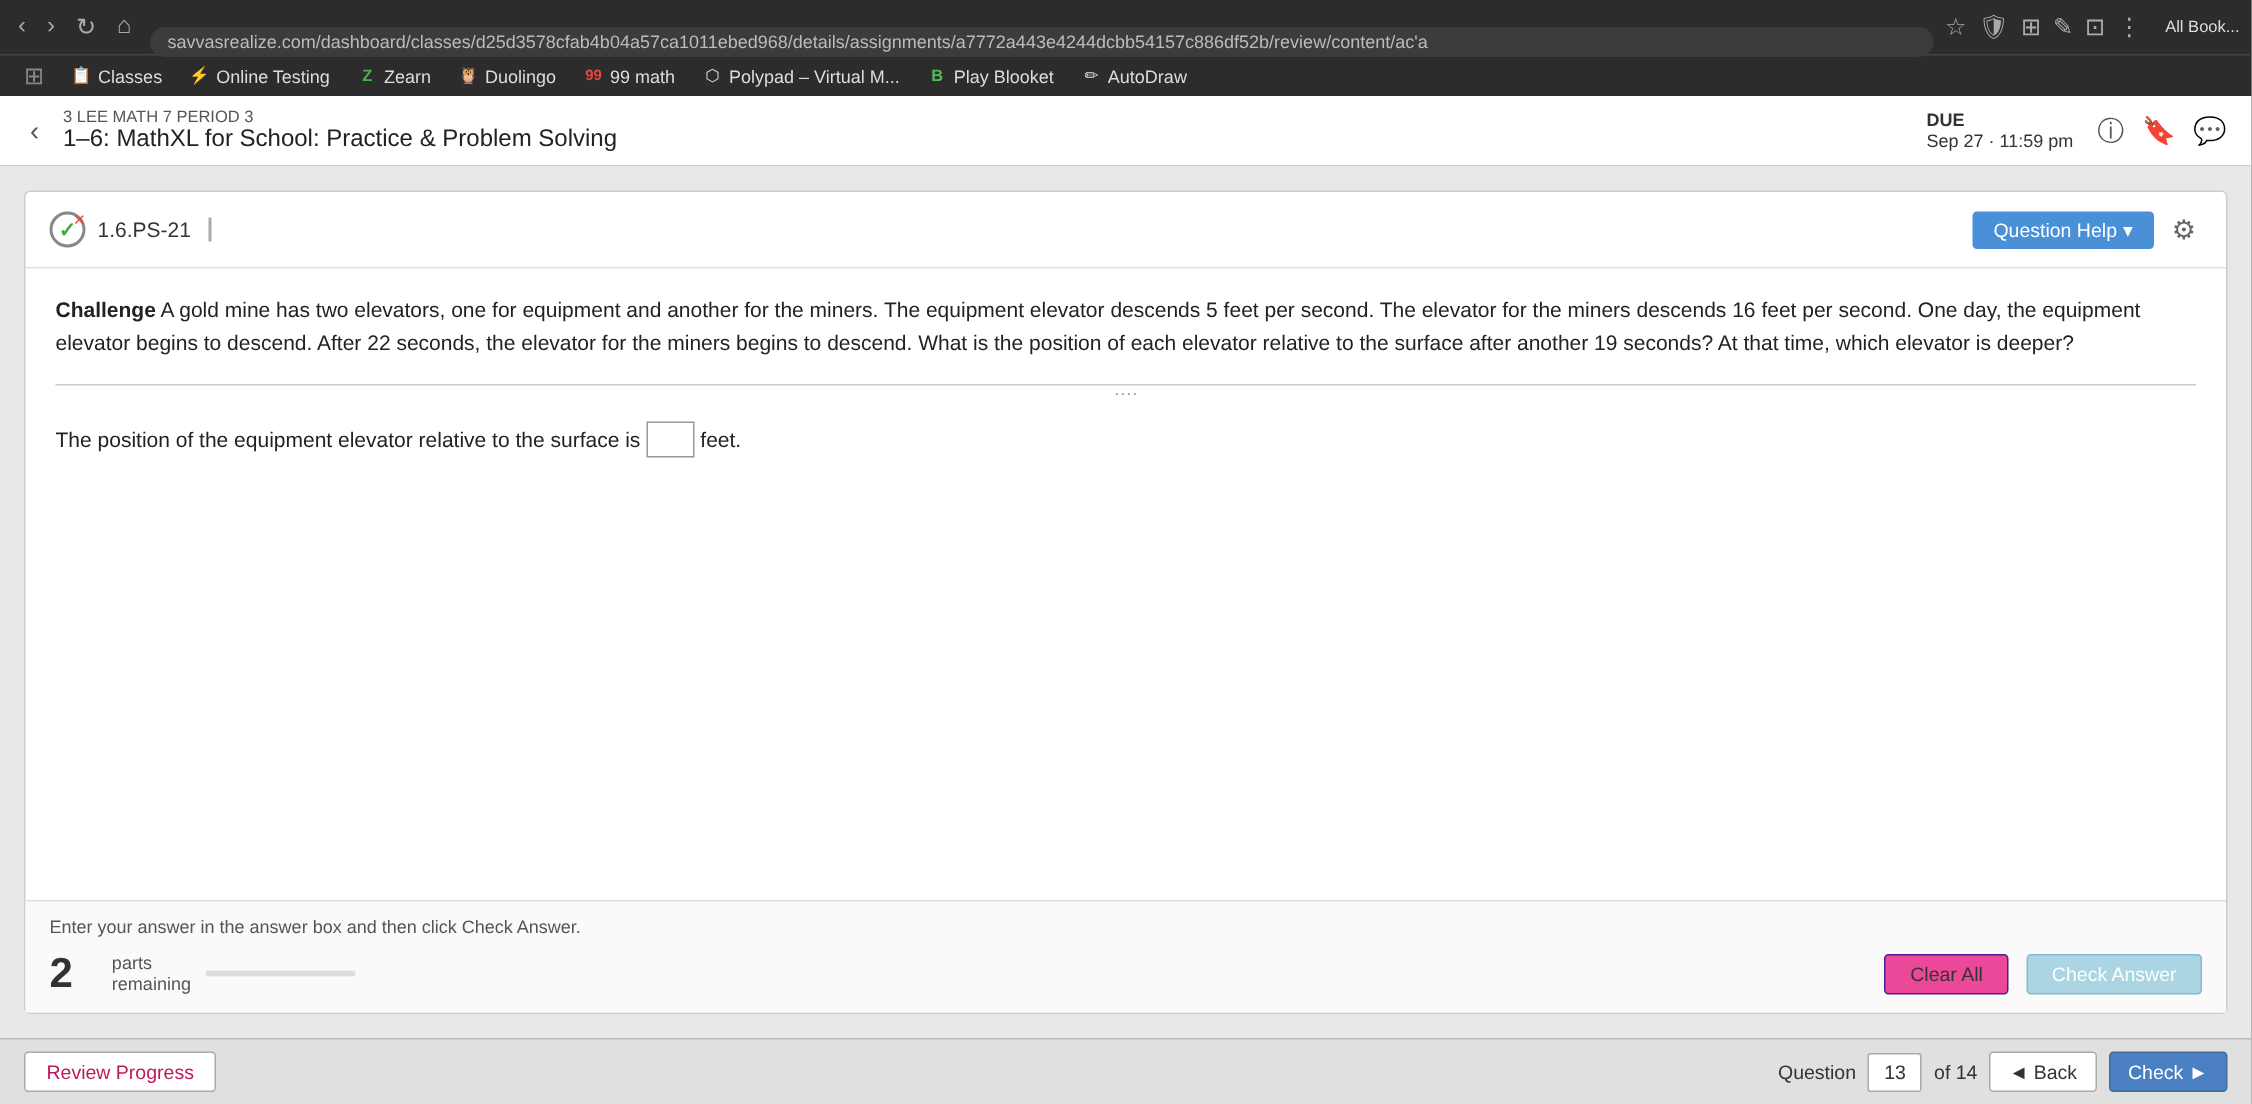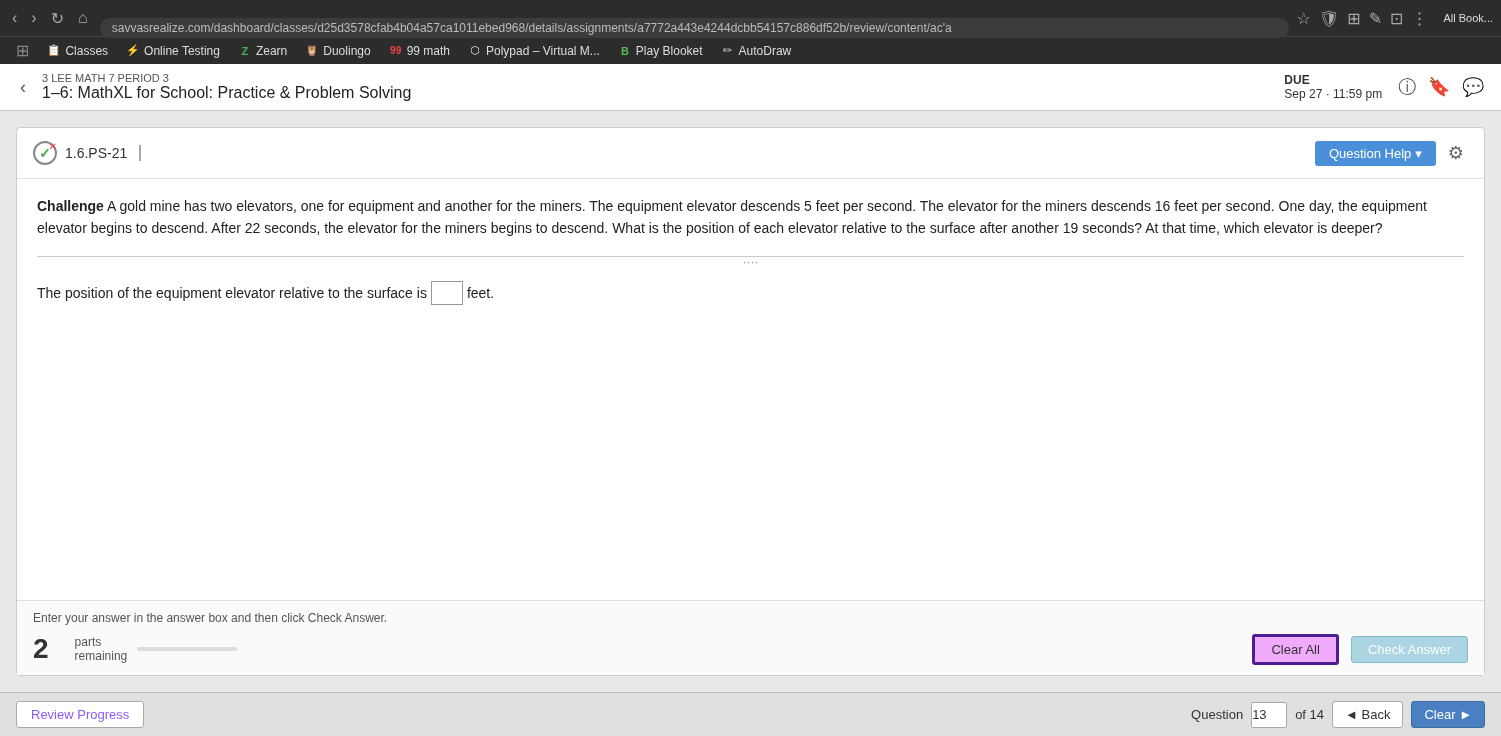--- a/index.html
+++ b/index.html
@@ -297,22 +297,22 @@
       height: 4px;
       background: #ddd;
       border-radius: 2px;
     }
     .footer-right-btns {
       display: flex;
       align-items: center;
       gap: 12px;
     }
     .clear-all-btn {
-      background: #f0abfc;
-      border: 3px solid #4c1d95;
+      background: #ec4899;
+      border: 1px solid #4c1d95;
       color: #333;
       padding: 5px 16px;
       border-radius: 3px;
       cursor: pointer;
       font-size: 13px;
     }
     .check-answer-btn {
       background: #9ecfdf;
       border: 1px solid #6ab0c8;
       color: #fff;
@@ -332,31 +332,32 @@
       align-items: center;
       justify-content: space-between;
     }
     .review-progress-btn {
       background: #fff;
       border: 1px solid #aaa;
       padding: 5px 14px;
       border-radius: 3px;
       cursor: pointer;
       font-size: 13px;
-      color: #8b5cf6;
+      color: #be185d;
     }
     .question-nav {
       display: flex;
       align-items: center;
       gap: 8px;
     }
     .question-label { font-size: 13px; color: #333; }
     .question-num-input {
       width: 36px;
       height: 26px;
+      text-align: center;
       border: 1px solid #aaa;
       border-radius: 2px;
       font-size: 13px;
       color: #333;
     }
     .question-total { font-size: 13px; color: #333; }
     .nav-back-btn {
       background: #fff;
       border: 1px solid #aaa;
       padding: 5px 12px;
@@ -523,17 +524,17 @@
     </div>
   </div>
 
   <div class="bottom-nav">
     <button class="review-progress-btn">Review Progress</button>
     <div class="question-nav">
       <span class="question-label">Question</span>
       <input type="text" class="question-num-input" value="13" style="">
       <span class="question-total">of 14</span>
       <button class="nav-back-btn">◄ Back</button>
-      <button class="nav-next-btn">Clear ►</button>
+      <button class="nav-next-btn">Check ►</button>
     </div>
   </div>
 
 </div>
 
 </body></html>

